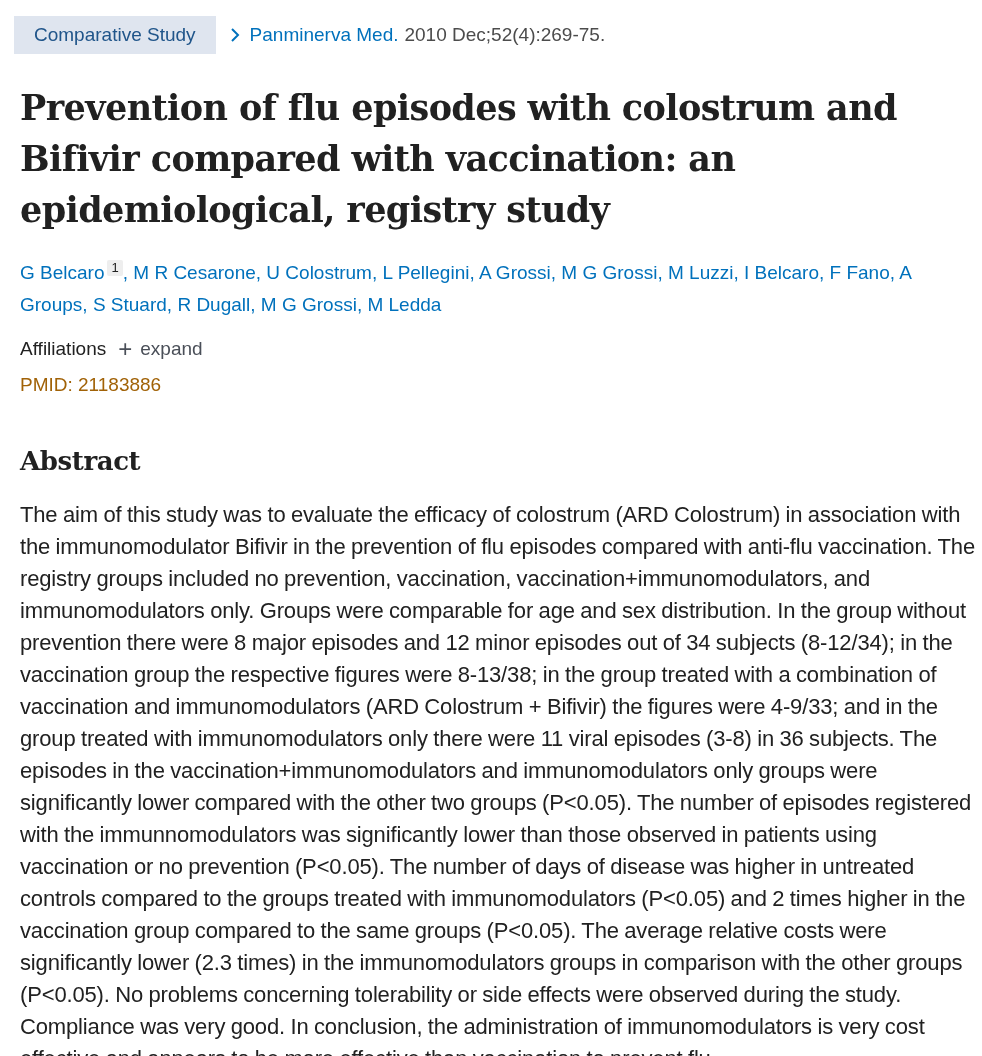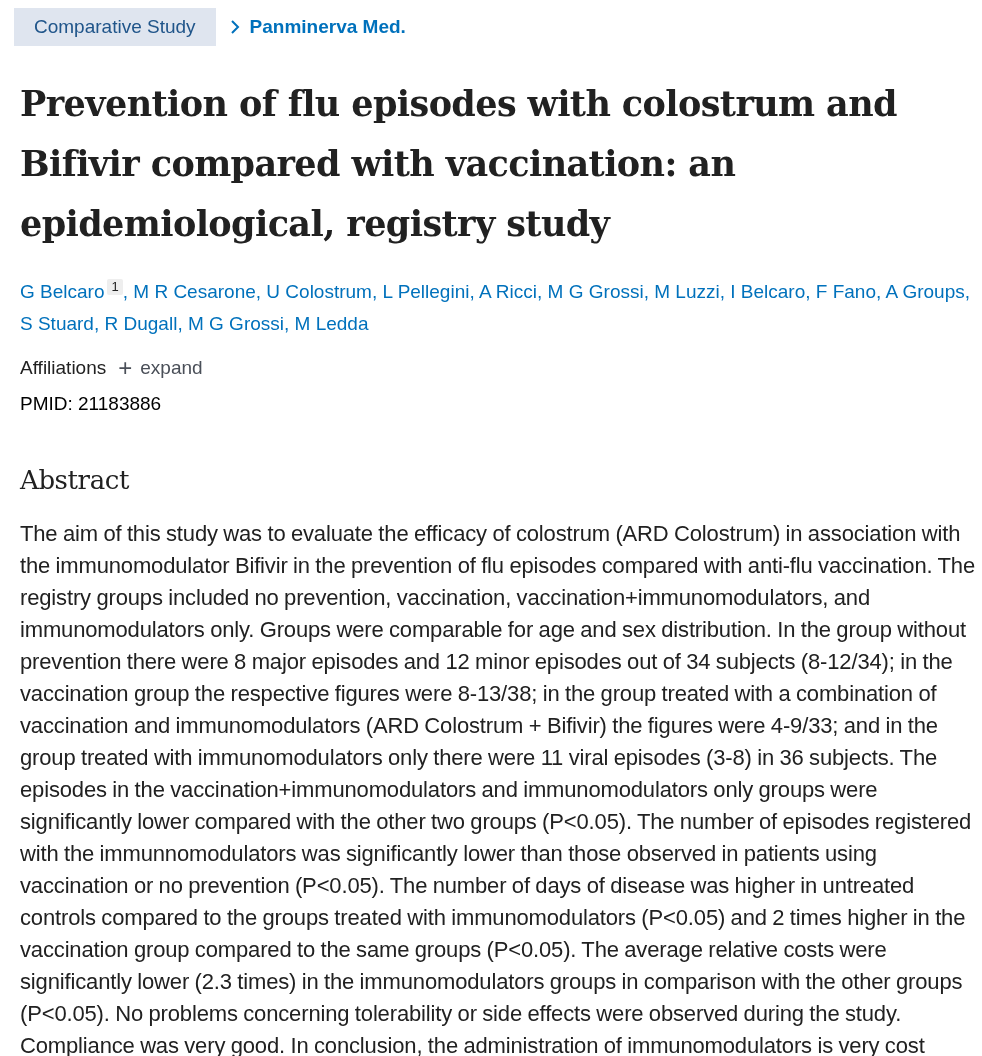--- a/index.html
+++ b/index.html
@@ -17,57 +17,56 @@
     .page {
       padding: 0 0 0 20px;
       width: 962px;
       box-sizing: border-box;
     }
     
     .header-row {
       display: flex;
       align-items: center;
       height: 46px;
-      padding-top: 4px;
+      padding-top: 12px;
     }
     .pub-type {
       background: #dfe5ef;
       color: #20558a;
       font-size: 19px;
       padding: 8px 20px 8px 20px;
       margin-left: -6px;
       line-height: 22px;
     }
     .citation {
       margin-left: 14px;
       font-size: 19px;
       color: #4c4c4c;
       display: flex;
       align-items: center;
-      font-weight: bold;
     }
     .citation .chev {
       color: #0071bc;
       font-size: 18px;
       margin-right: 8px;
       display: inline-block;
       width: 12px;
     }
     .citation .chev svg { display:block; }
     .citation .journal {
       color: #0071bc;
       margin-right: 6px;
       cursor: pointer;
     }
     
     .title {
       font-family: "DejaVu Serif", "Liberation Serif", serif;
       font-weight: bold;
       font-size: 35px;
-      line-height: 60px;
+      line-height: 51px;
       color: #212121;
       margin: 24px 0 0 0;
       letter-spacing: -0.6px;
       width: 960px;
     }
     
     .authors {
       margin-top: 22px;
       font-size: 19px;
       line-height: 32px;
@@ -111,26 +110,26 @@
     .expand-btn .plus {
       font-size: 24px;
       line-height: 20px;
       margin-right: 8px;
       color: #4a4f58;
     }
     .pmid {
       margin-top: 12px;
       font-size: 19px;
       line-height: 24px;
-      color: #000000;
+      color: #a16207;
     }
     
     .abstract-heading {
       font-family: "DejaVu Serif", "Liberation Serif", serif;
-      font-weight: normal;
+      font-weight: bold;
       font-size: 26px;
       line-height: 32px;
       margin: 48px 0 0 0;
       color: #212121;
       letter-spacing: -0.4px;
     }
     .abstract-text {
       margin-top: 22px;
       font-size: 22px;
       line-height: 32px;
@@ -147,31 +146,32 @@
 
   <div class="header-row">
     <span class="pub-type">Comparative Study</span>
     <span class="citation">
       <span class="chev">
         <svg width="10" height="16" viewBox="0 0 10 16">
             <path d="M2 2 L8 8 L2 14" fill="none" stroke="#0071bc" stroke-width="2"></path>
           </svg>
       </span>
       <span class="journal">Panminerva Med.</span>
+      <span>2010 Dec;52(4):269-75.</span>
     </span>
   </div>
 
   <h1 class="title">Prevention of flu episodes with colostrum and Bifivir compared with vaccination: an epidemiological, registry study</h1>
 
   <div class="authors">
     <a>G Belcaro</a><span class="aff-badge">1</span><span class="sep">, </span>
     <a>M R Cesarone</a><span class="sep">, </span>
     <a>U Colostrum</a><span class="sep">, </span>
     <a>L Pellegini</a><span class="sep">, </span>
-    <a>A Ricci</a><span class="sep">, </span>
+    <a>A Grossi</a><span class="sep">, </span>
     <a>M G Grossi</a><span class="sep">, </span>
     <a>M Luzzi</a><span class="sep">, </span>
     <a>I Belcaro</a><span class="sep">, </span>
     <a>F Fano</a><span class="sep">, </span>
     <a>A Groups</a><span class="sep">, </span>
     <a>S Stuard</a><span class="sep">, </span>
     <a>R Dugall</a><span class="sep">, </span>
     <a>M G Grossi</a><span class="sep">, </span>
     <a>M Ledda</a>
   </div>

